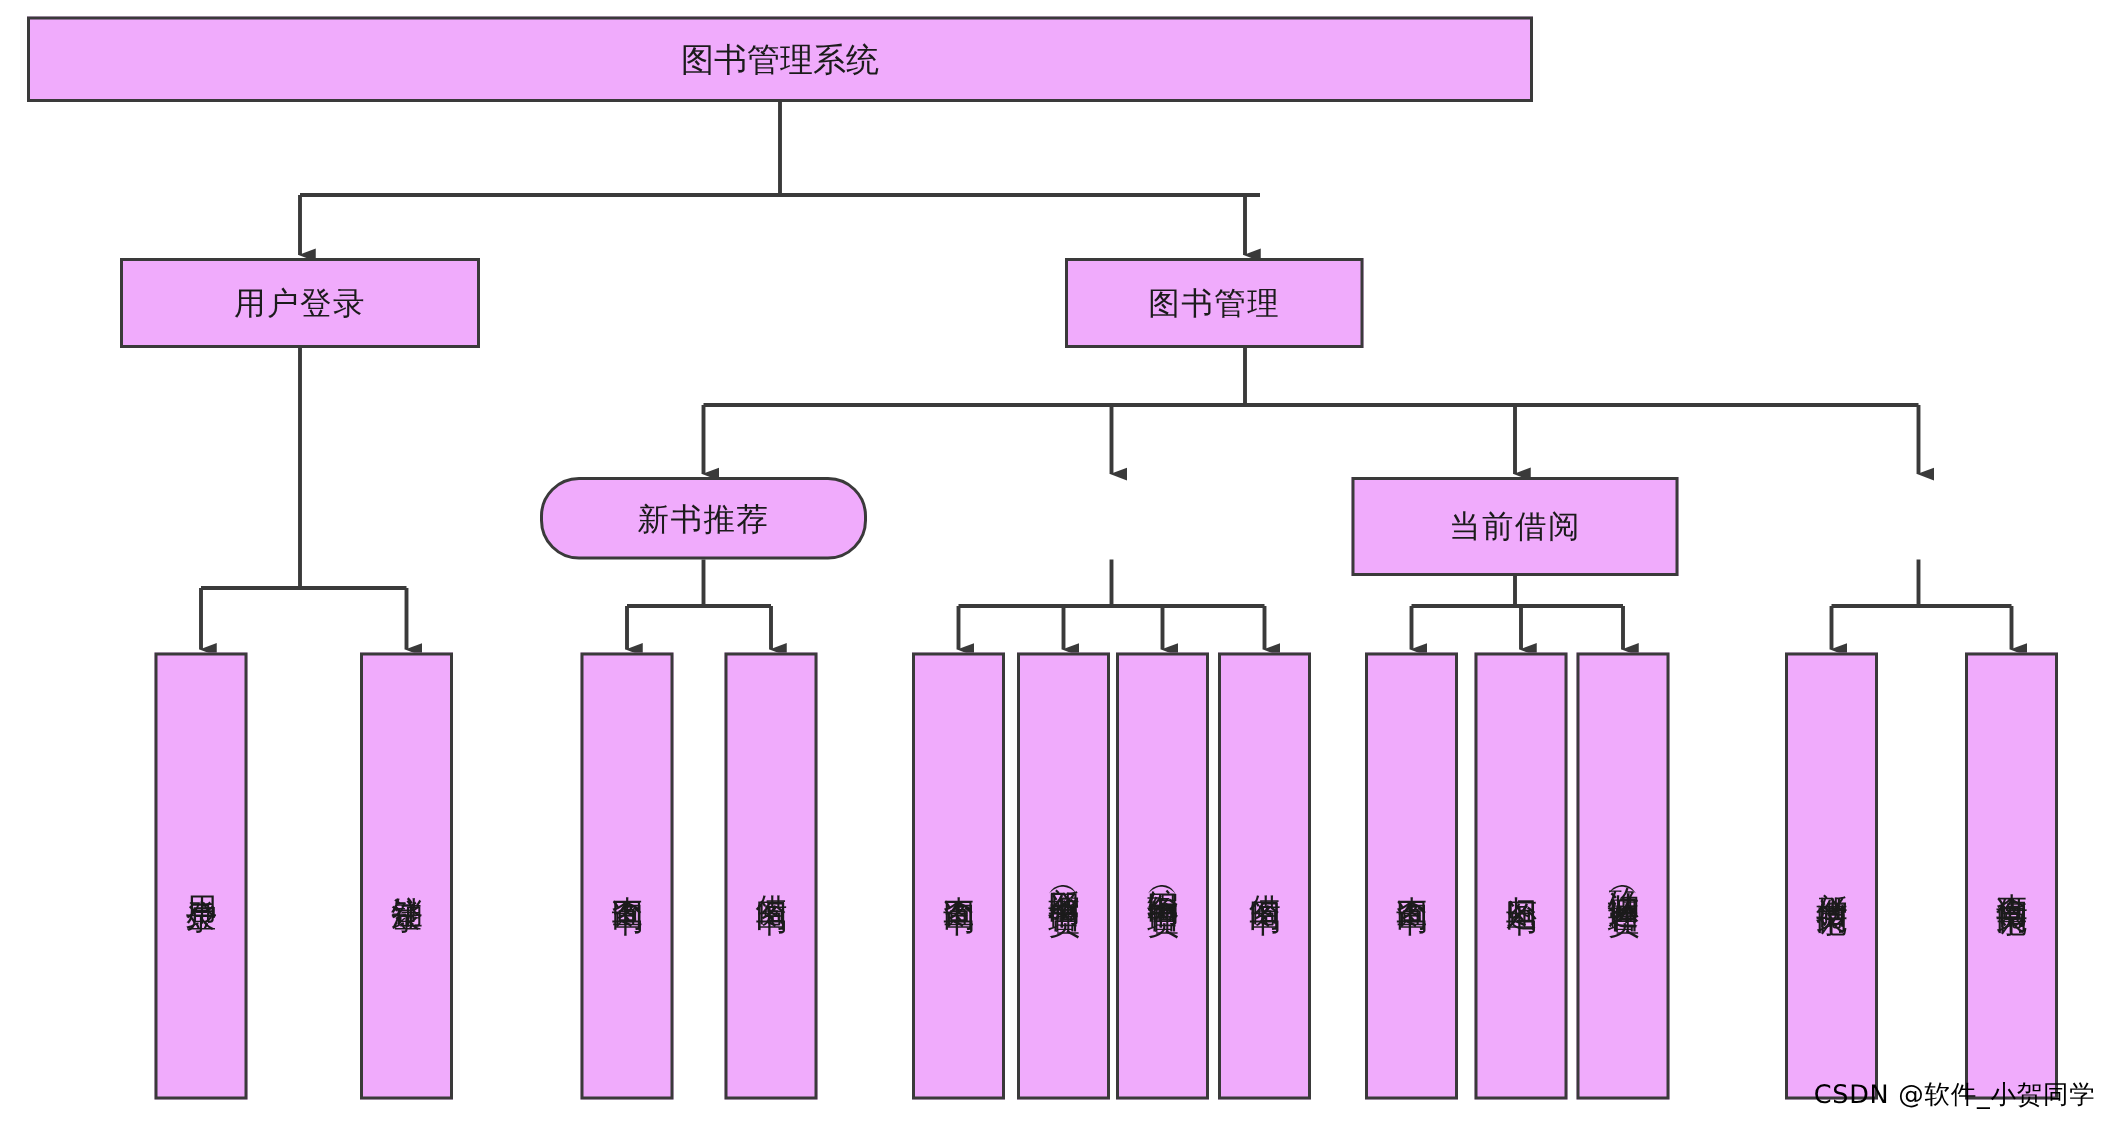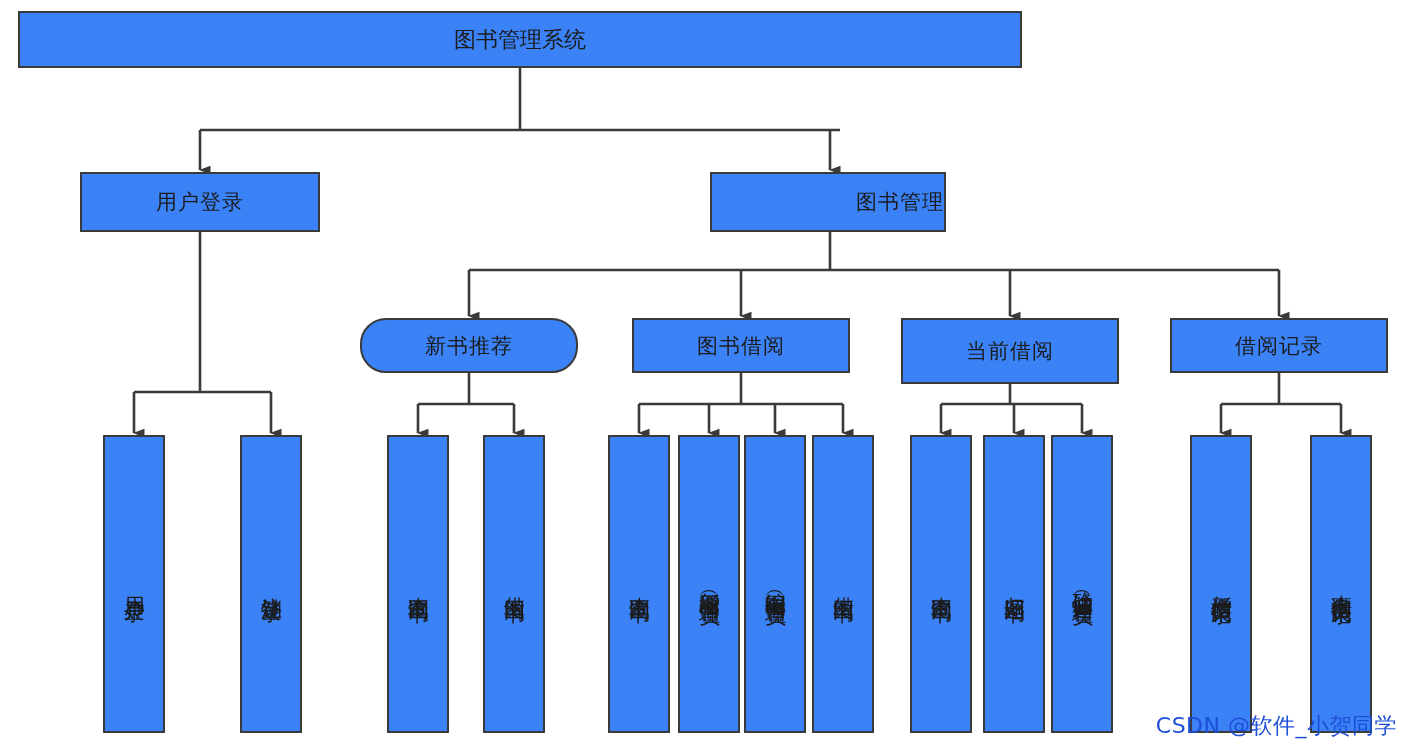--- a/index.html
+++ b/index.html
@@ -22,21 +22,21 @@
     left: 0;
     top: 0;
     width: 1405px;
     height: 747px;
     pointer-events: none;
   }
   .node {
     position: absolute;
     box-sizing: border-box;
     border: 2.5px solid #3a3a3a;
-    background: #3b82f6;
+    background: #f0abfc;
     display: flex;
     align-items: center;
     justify-content: center;
     color: #1b1b1b;
   }
   .node.horiz {
     font-size: 21px;
     letter-spacing: 1px;
   }
   .node.root {
@@ -54,22 +54,22 @@
     white-space: nowrap;
     text-align: center;
   }
   .htext {
     white-space: nowrap;
   }
   .watermark {
     position: absolute;
     right: 8px;
     bottom: 6px;
-    font-size: 22px;
-    color: #1d4ed8;
+    font-size: 17px;
+    color: #000000;
     letter-spacing: 0.5px;
     white-space: nowrap;
   }
 </style>
 </head>
 <body>
 
 <div id="canvas">
 
   <svg class="wires" viewBox="0 0 1405 747" xmlns="http://www.w3.org/2000/svg">
@@ -122,35 +122,29 @@
     </g>
   </svg>
 
   <div class="node root" style="left:18px; top:11px; width:1004px; height:57px;">
     <span class="htext">图书管理系统</span>
   </div>
 
   <div class="node horiz" style="left:80px; top:172px; width:240px; height:60px;">
     <span class="htext">用户登录</span>
   </div>
-  <div class="node horiz" style="left:710px; top:172px; width:236px; height:60px;justify-content:flex-end;">
+  <div class="node horiz" style="left:710px; top:172px; width:199px; height:60px;">
     <span class="htext">图书管理</span>
   </div>
 
   <div class="node horiz" style="left:360px; top:318px; width:218px; height:55px;border-radius:26px;">
     <span class="htext">新书推荐</span>
   </div>
-  <div class="node horiz" style="left:632px; top:318px; width:218px; height:55px;">
-    <span class="htext">图书借阅</span>
-  </div>
   <div class="node horiz" style="left:901px; top:318px; width:218px; height:66px;">
     <span class="htext">当前借阅</span>
-  </div>
-  <div class="node horiz" style="left:1170px; top:318px; width:218px; height:55px;">
-    <span class="htext">借阅记录</span>
   </div>
 
   <div class="node leaf" style="left:103px; top:435px; width:62px; height:298px;">
     <span class="vtext">用户登录</span>
   </div>
   <div class="node leaf" style="left:240px; top:435px; width:62px; height:298px;">
     <span class="vtext">注销登录</span>
   </div>
   <div class="node leaf" style="left:387px; top:435px; width:62px; height:298px;">
     <span class="vtext">查询图书</span>

